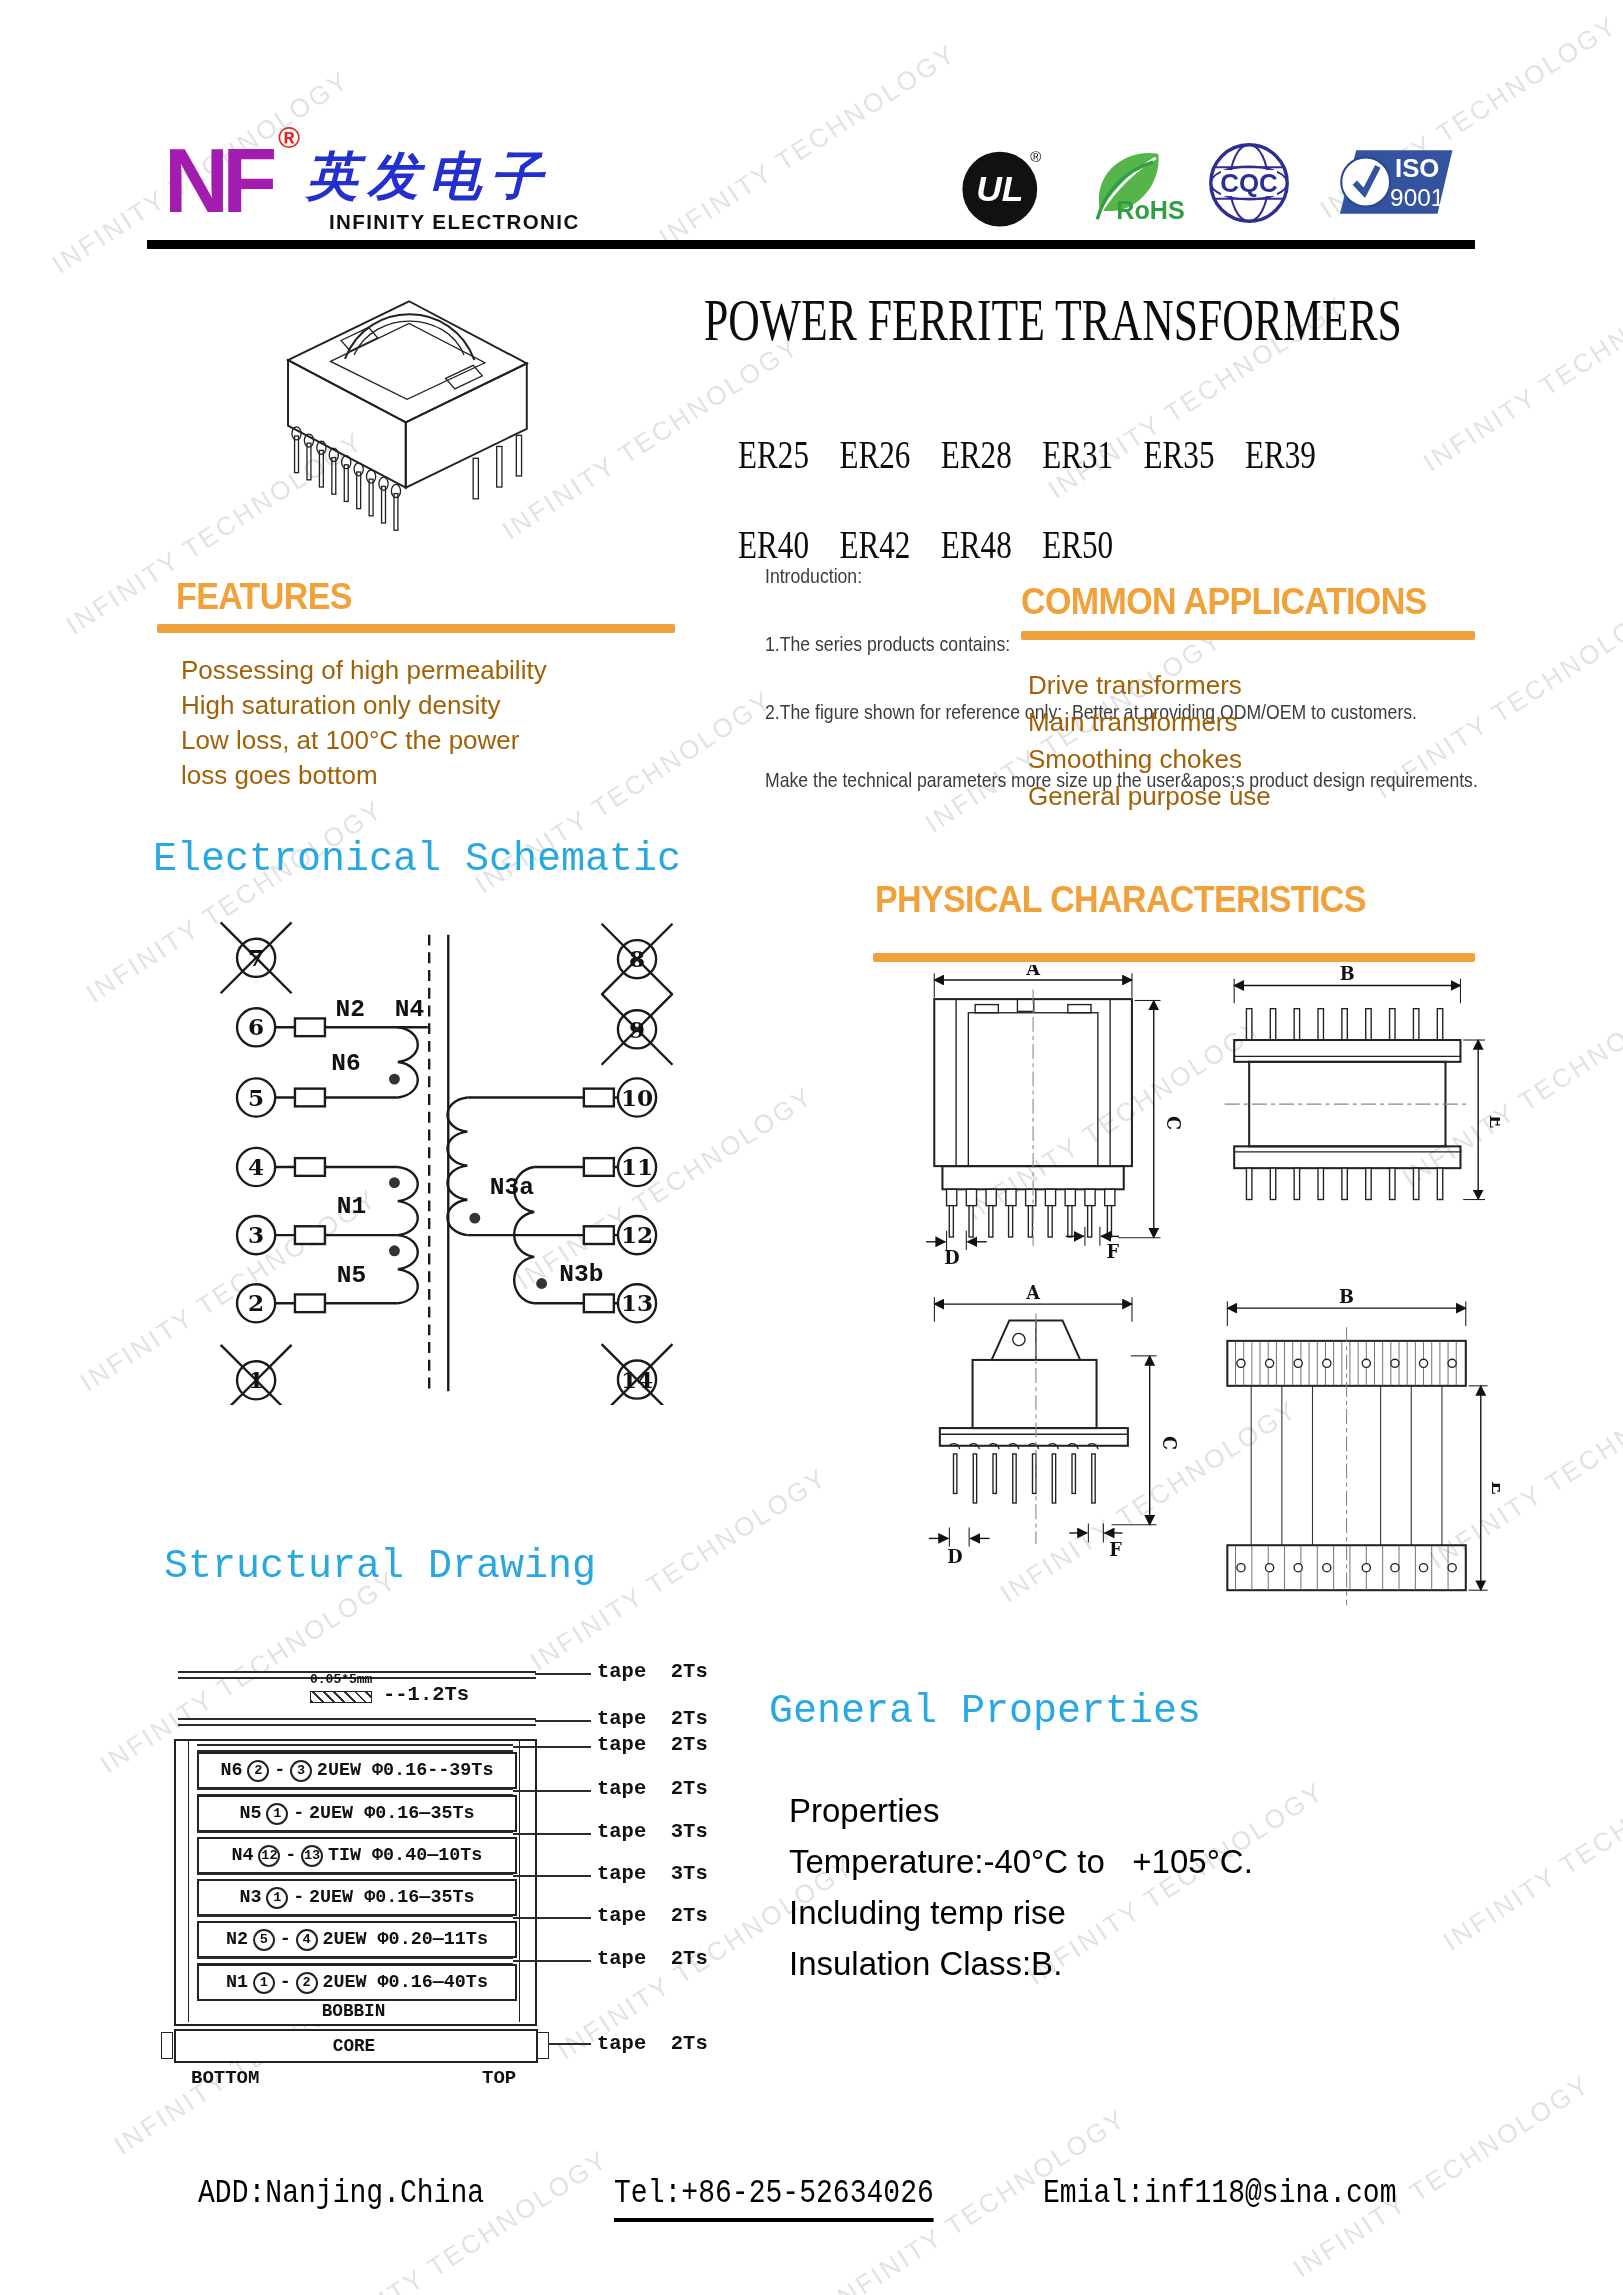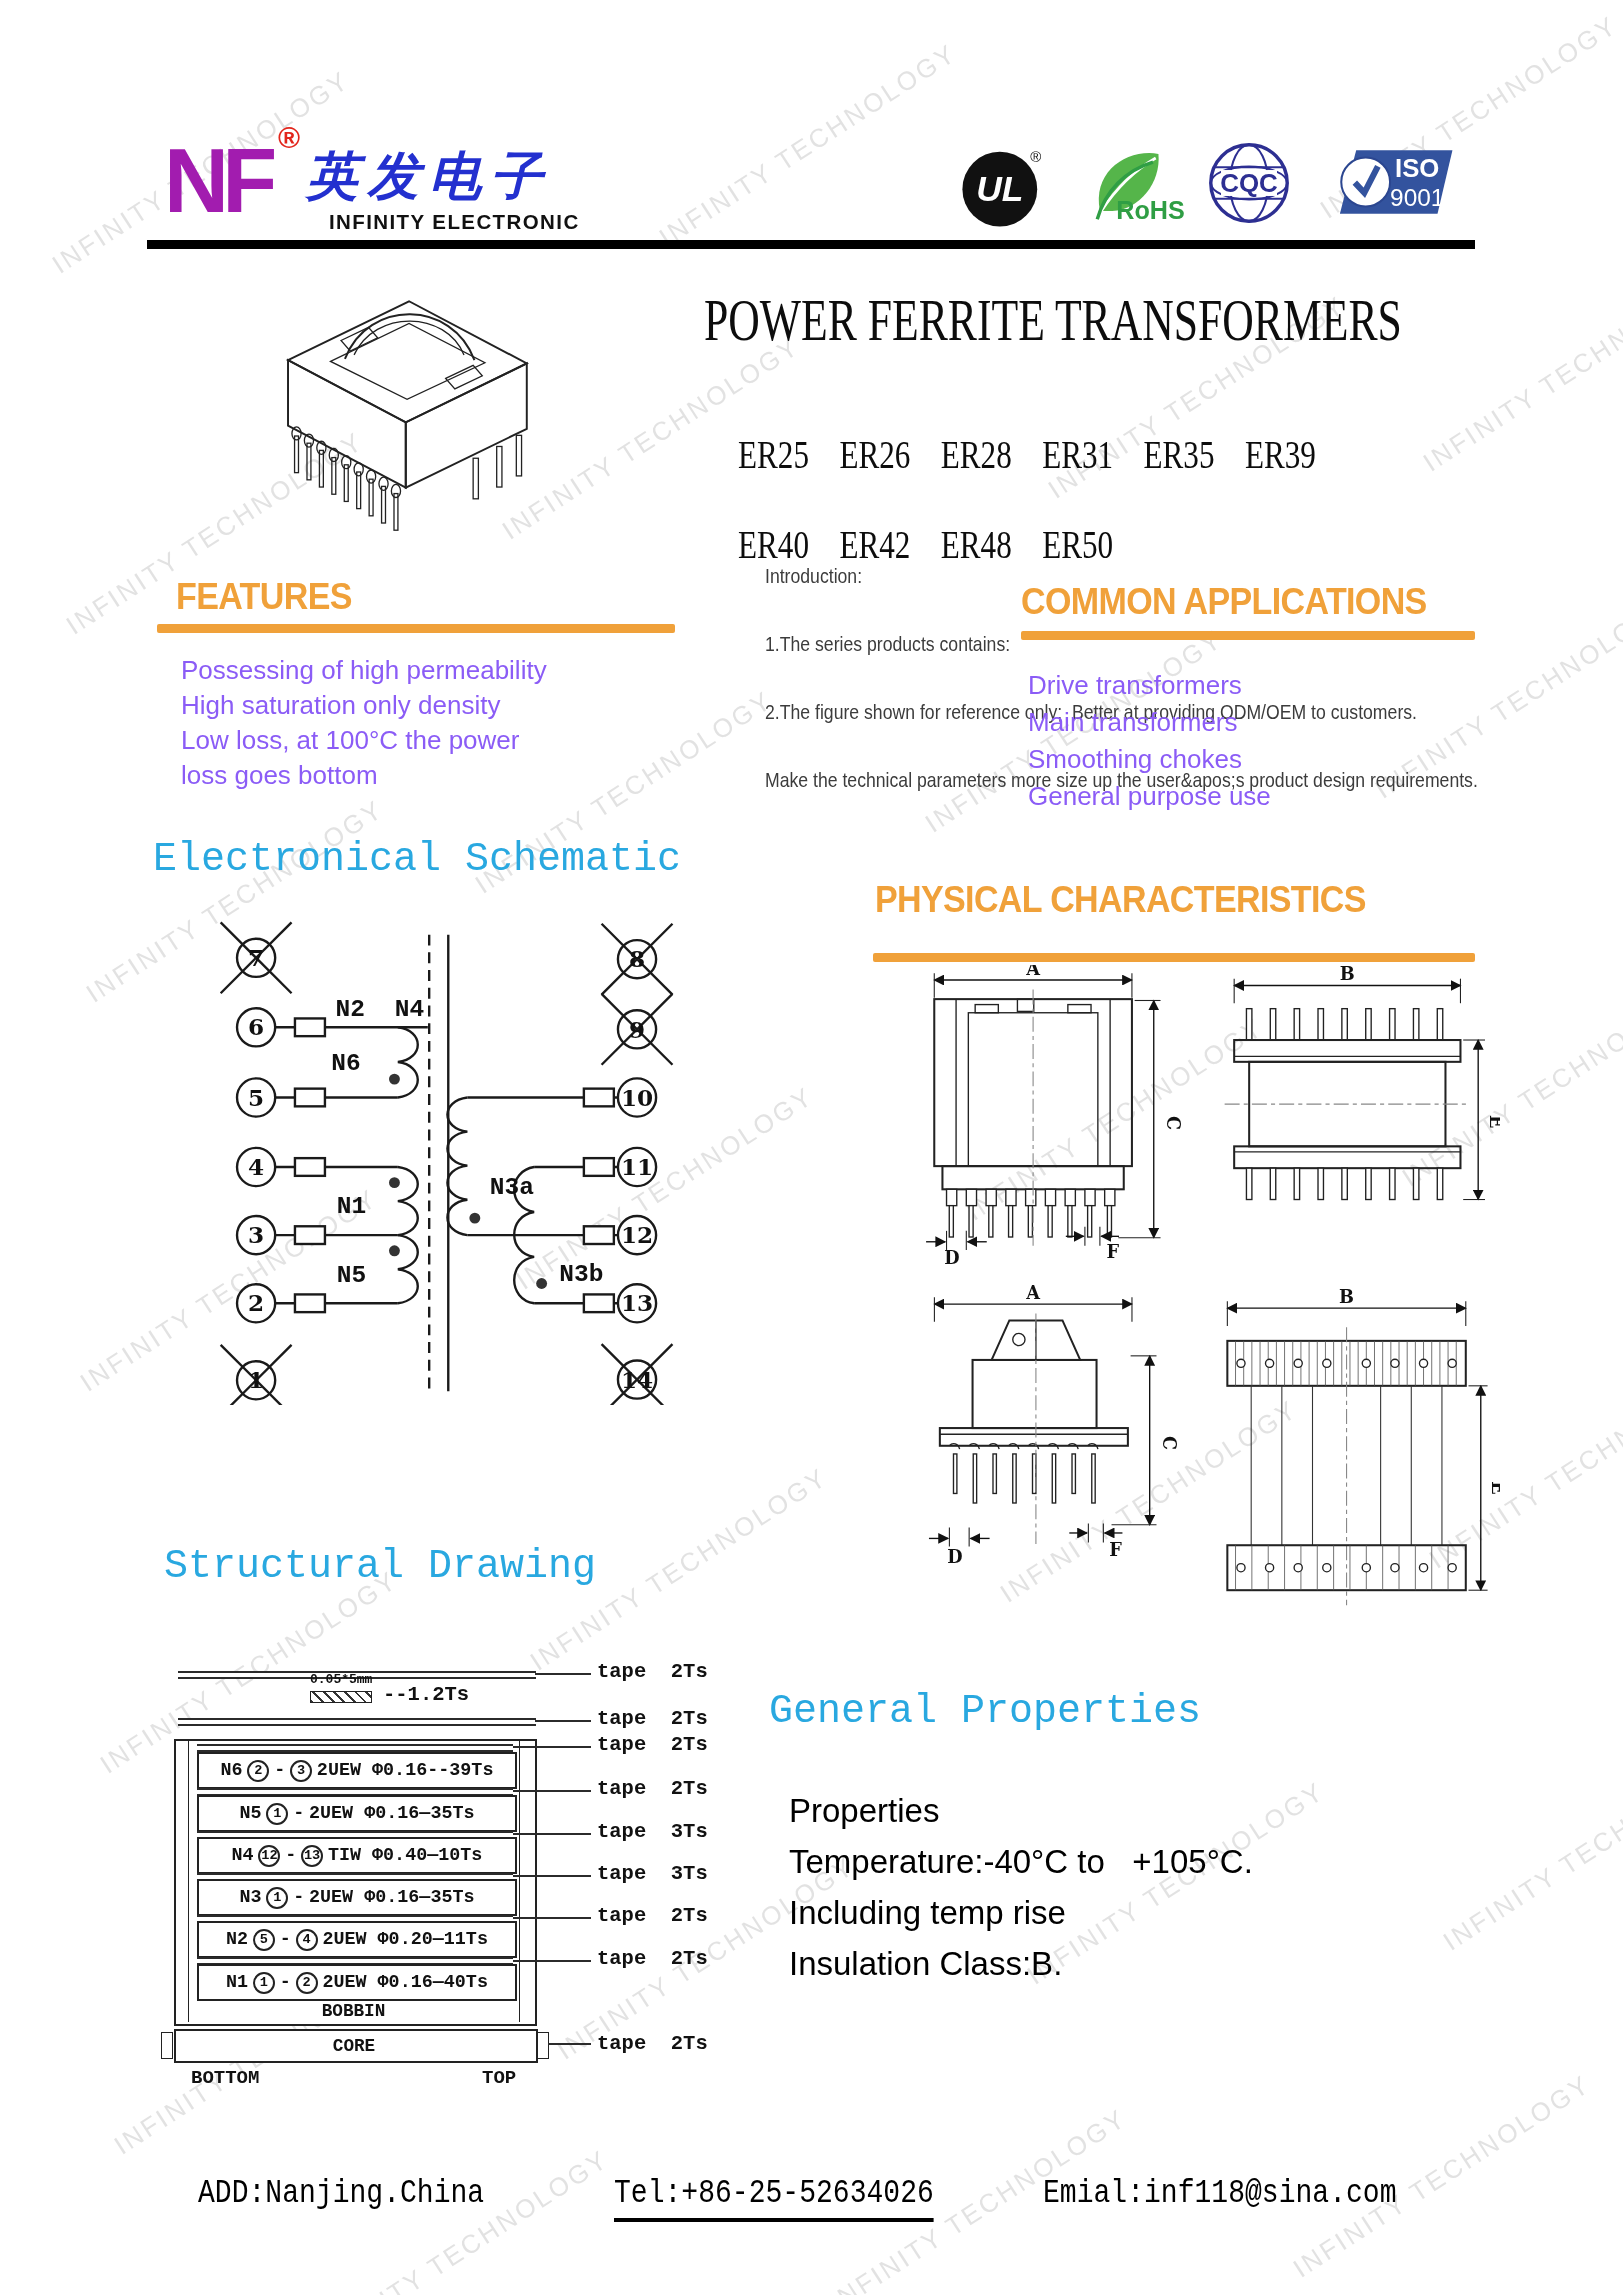--- a/index.html
+++ b/index.html
@@ -12,21 +12,21 @@
   
   .logo-mark{font-size:90px;font-weight:bold;letter-spacing:-6.8px;color:#a21caf;line-height:1;}
   .logo-reg{font-size:30px;color:#E2251B;font-weight:bold;}
   .logo-cn{font-size:52px;font-weight:bold;color:#2330CF;letter-spacing:9.5px;line-height:1;font-style:italic;}
   .logo-sub{font-size:20.5px;font-weight:bold;color:#111;letter-spacing:1.4px;}
   .hrule{background:#000;}
   
   .orange-head{color:#F0A13A;font-weight:bold;font-size:37px;letter-spacing:-0.7px;
                transform:scaleX(0.92);transform-origin:left top;white-space:nowrap;}
   .orange-bar{background:#F0A13A;height:8.9px;border-radius:2px;}
-  .body-line{font-size:26px;color:#8b5cf6;white-space:pre;}
+  .body-line{font-size:26px;color:#a16207;white-space:pre;}
   
   .cyan-head{color:#29A8E0;font-size:40px;font-family:"Liberation Mono",monospace;white-space:nowrap;}
   
   .main-title{font-family:"Liberation Serif",serif;font-size:59px;color:#0d0d0d;white-space:nowrap;
               transform:scaleX(0.74);transform-origin:left top;}
   .models-row{display:flex;gap:40px;font-family:"Liberation Serif",serif;font-size:41px;color:#0d0d0d;
               transform:scaleX(0.76);transform-origin:left top;white-space:nowrap;}
   .intro{font-size:21px;color:#3c3c3c;transform:scaleX(0.84);transform-origin:left top;}
   .intro div{margin-bottom:44px;white-space:pre;}
   

